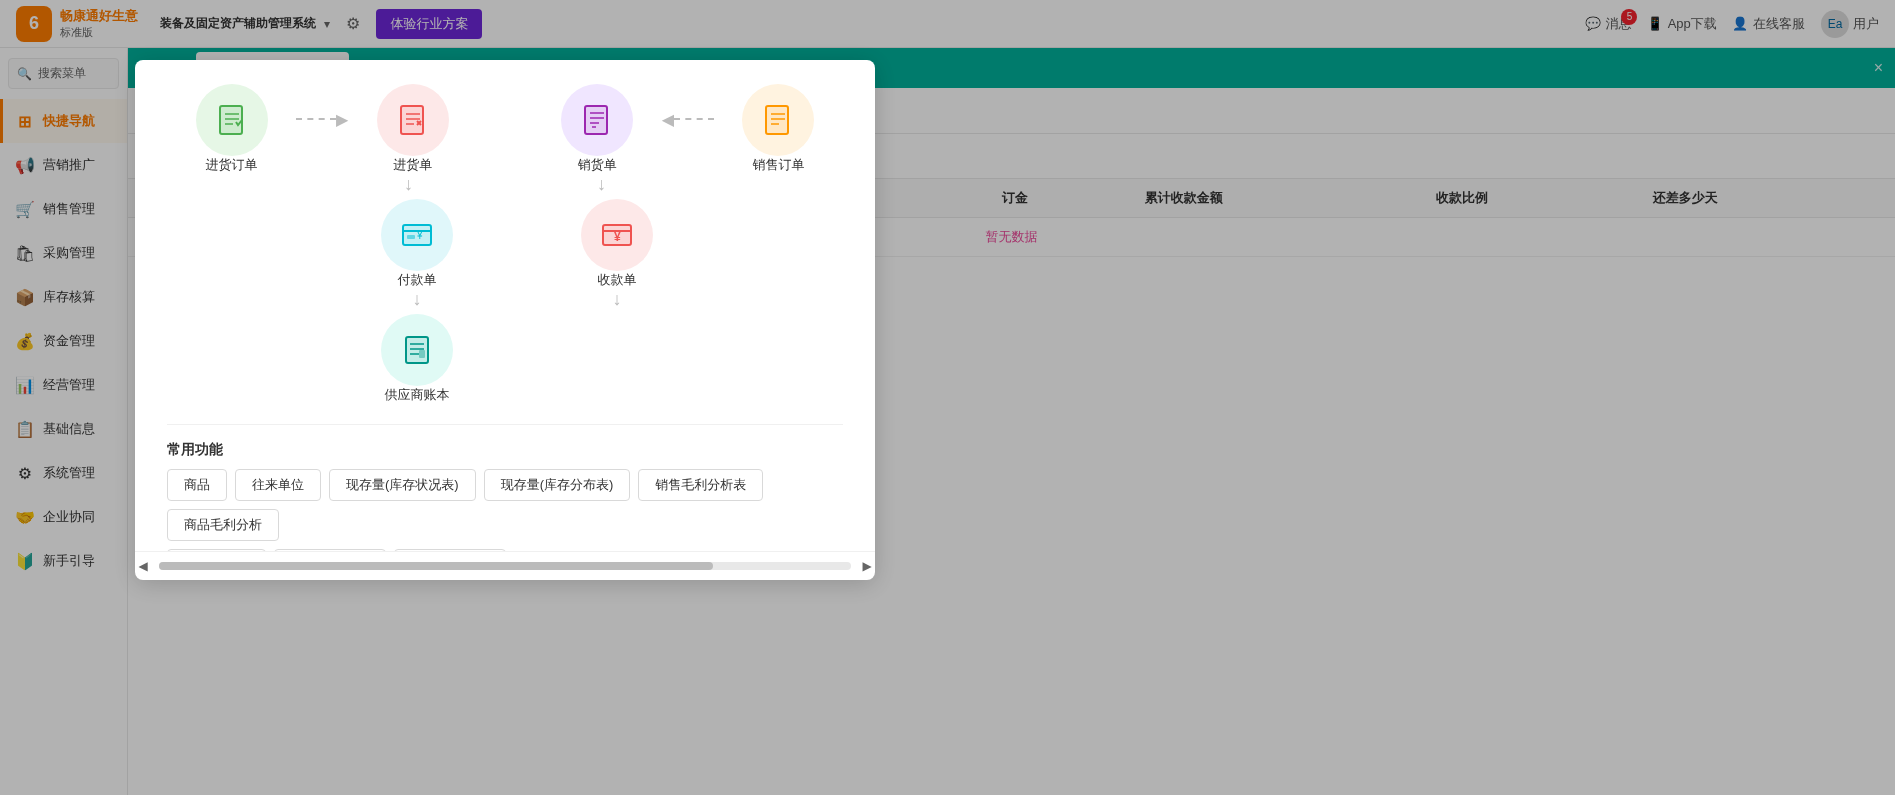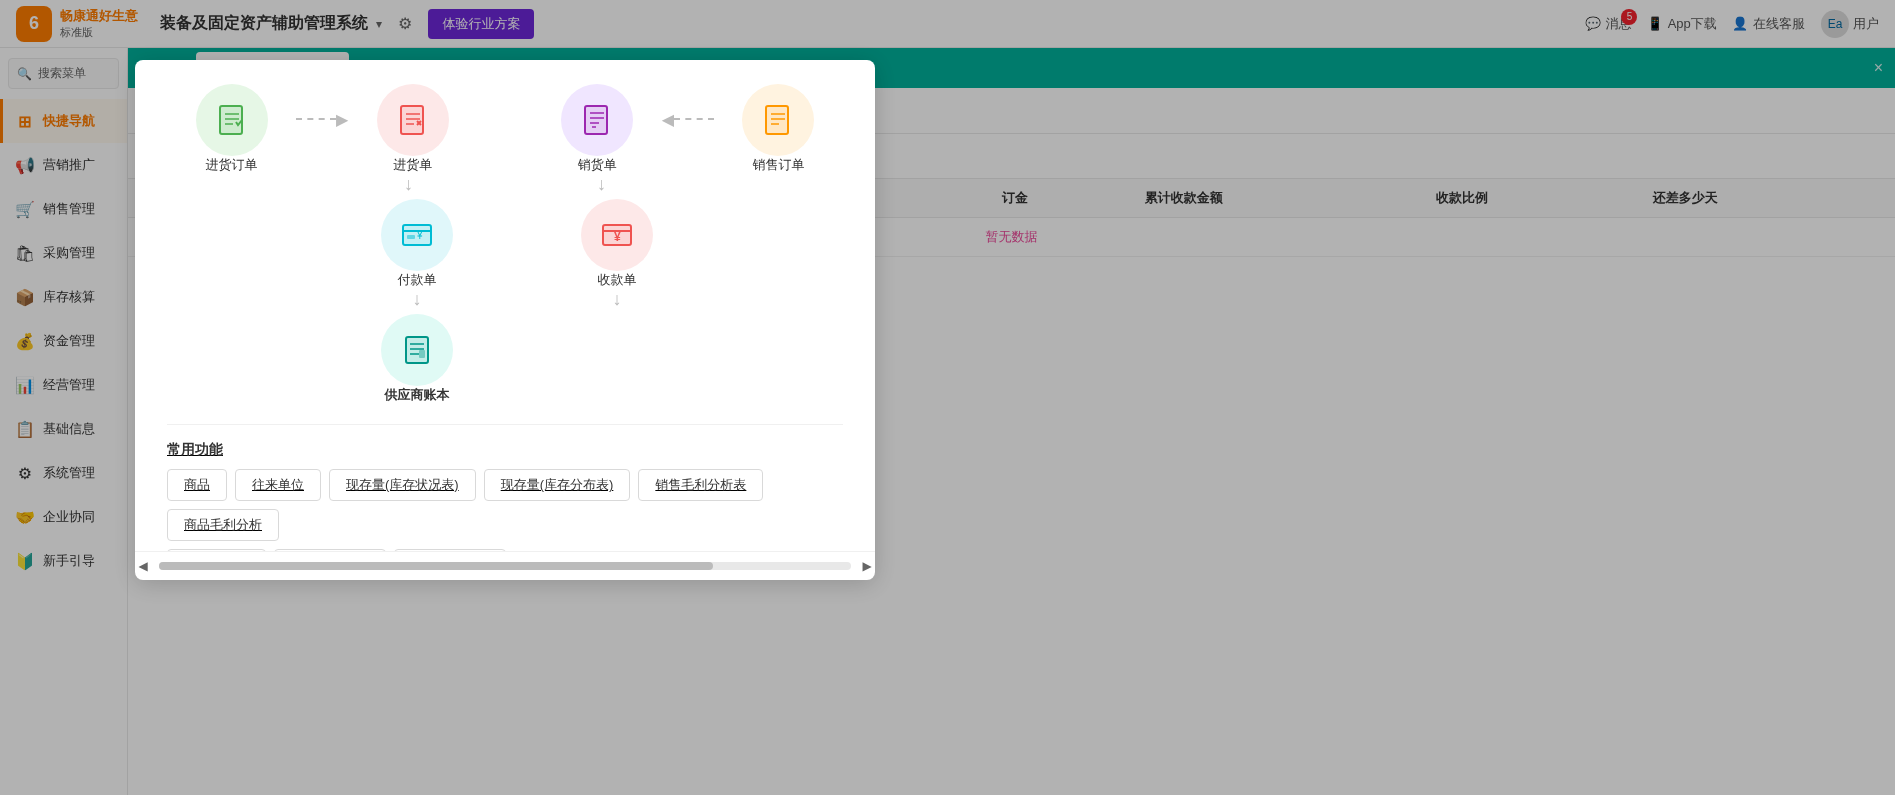--- a/index.html
+++ b/index.html
@@ -12,21 +12,21 @@
     .sidebar { width: 128px; background: #fff; border-right: 1px solid #e8e8e8; flex-shrink: 0; display: flex; flex-direction: column; }
     .content-area { flex: 1; display: flex; flex-direction: column; background: #f0f2f5; }
 
     
     .logo-area { display: flex; align-items: center; gap: 8px; min-width: 128px; }
     .logo-icon { width: 36px; height: 36px; background: #ff7d00; border-radius: 8px; display: flex; align-items: center; justify-content: center; color: white; font-size: 18px; font-weight: bold; }
     .logo-text { font-size: 12px; color: #333; line-height: 1.3; }
     .logo-text .main { font-weight: bold; color: #ff7d00; font-size: 13px; }
     .logo-text .sub { color: #666; font-size: 11px; }
     .top-nav { display: flex; align-items: center; flex: 1; padding-left: 16px; gap: 8px; }
-    .system-title { font-size: 16px; color: #333; font-weight: bold; }
+    .system-title { font-size: 12px; color: #333; font-weight: bold; }
     .dropdown-arrow { color: #666; font-size: 12px; cursor: pointer; }
     .settings-icon { color: #666; font-size: 16px; cursor: pointer; margin-left: 8px; }
     .trial-btn { background: #6d28d9; color: white; border: none; padding: 6px 14px; border-radius: 4px; cursor: pointer; font-size: 13px; margin-left: 8px; }
     .top-right { display: flex; align-items: center; gap: 16px; margin-left: auto; }
     .top-right-item { display: flex; align-items: center; gap: 4px; color: #555; font-size: 13px; cursor: pointer; position: relative; }
     .badge { background: #f5222d; color: white; border-radius: 10px; font-size: 10px; padding: 0 4px; min-width: 16px; height: 16px; display: flex; align-items: center; justify-content: center; position: absolute; top: -6px; right: -6px; }
     .user-avatar { width: 28px; height: 28px; border-radius: 50%; background: #ddd; display: flex; align-items: center; justify-content: center; overflow: hidden; }
 
     
     .tab-bar { height: 40px; background: #00b09b; display: flex; align-items: center; padding: 0 0 0 0; flex-shrink: 0; }
@@ -74,21 +74,21 @@
     .flow-circle.red { background: #fde8e8; }
     .flow-circle.teal { background: #e0faf5; }
     .flow-circle.blue-light { background: #e3f0ff; }
     .flow-label { font-size: 13px; color: #333; text-align: center; }
 
     
     .dashed-arrow { display: flex; align-items: center; color: #bbb; font-size: 13px; padding-bottom: 20px; }
     .dashed-line { border-top: 2px dashed #bbb; width: 40px; }
 
     
-    .common-functions { border-top: 1px solid #f0f0f0; padding-top: 16px; text-decoration: underline; }
+    .common-functions { border-top: 1px solid #f0f0f0; padding-top: 16px; }
     .common-title { font-size: 14px; color: #333; margin-bottom: 10px; font-weight: bold; }
     .function-buttons { display: flex; flex-wrap: wrap; gap: 8px; margin-bottom: 8px; }
     .func-btn { border: 1px solid #d9d9d9; background: #fff; color: #333; padding: 6px 16px; border-radius: 4px; cursor: pointer; font-size: 13px; }
 
     
     .modal-scroll-area { border-top: 1px solid #f0f0f0; padding: 6px 0; display: flex; align-items: center; }
     .scroll-track { flex: 1; height: 8px; background: #e8e8e8; border-radius: 4px; margin: 0 8px; position: relative; }
     .scroll-thumb { height: 8px; background: #bbb; border-radius: 4px; width: 80%; position: absolute; left: 0; }
     .scroll-arrow { width: 16px; height: 16px; display: flex; align-items: center; justify-content: center; color: #666; cursor: pointer; font-size: 12px; }
     .flow-column { display: flex; flex-direction: column; align-items: center; width: 140px; }
@@ -388,21 +388,21 @@
         <div style="width:40px;"></div>
         <div style="width:140px; display:flex; justify-content:center;">
           <span style="color:#bbb;font-size:18px;">↓</span>
         </div>
         <div style="width:60px;"></div>
         <div style="width:140px; display:flex; justify-content:center;">
           <span style="color:#bbb;font-size:18px;">↓</span>
         </div>
       </div>
 
-      <div style="display:flex; align-items:flex-end; justify-content:flex-start; margin-top:4px; margin-bottom:20px;font-weight:bold;">
+      <div style="display:flex; align-items:flex-end; justify-content:flex-start; margin-top:4px; margin-bottom:20px;">
         <div style="width:140px;"></div>
         <div style="width:40px;"></div>
 
         <div class="flow-column">
           <div class="flow-circle teal">
             <svg width="36" height="36" viewBox="0 0 36 36">
                 <rect x="7" y="5" width="22" height="26" rx="2" fill="#009688" opacity="0.12"></rect>
                 <rect x="7" y="5" width="22" height="26" rx="2" fill="none" stroke="#009688" stroke-width="2"></rect>
                 <line x1="11" y1="12" x2="25" y2="12" stroke="#009688" stroke-width="1.5"></line>
                 <line x1="11" y1="17" x2="25" y2="17" stroke="#009688" stroke-width="1.5"></line>

